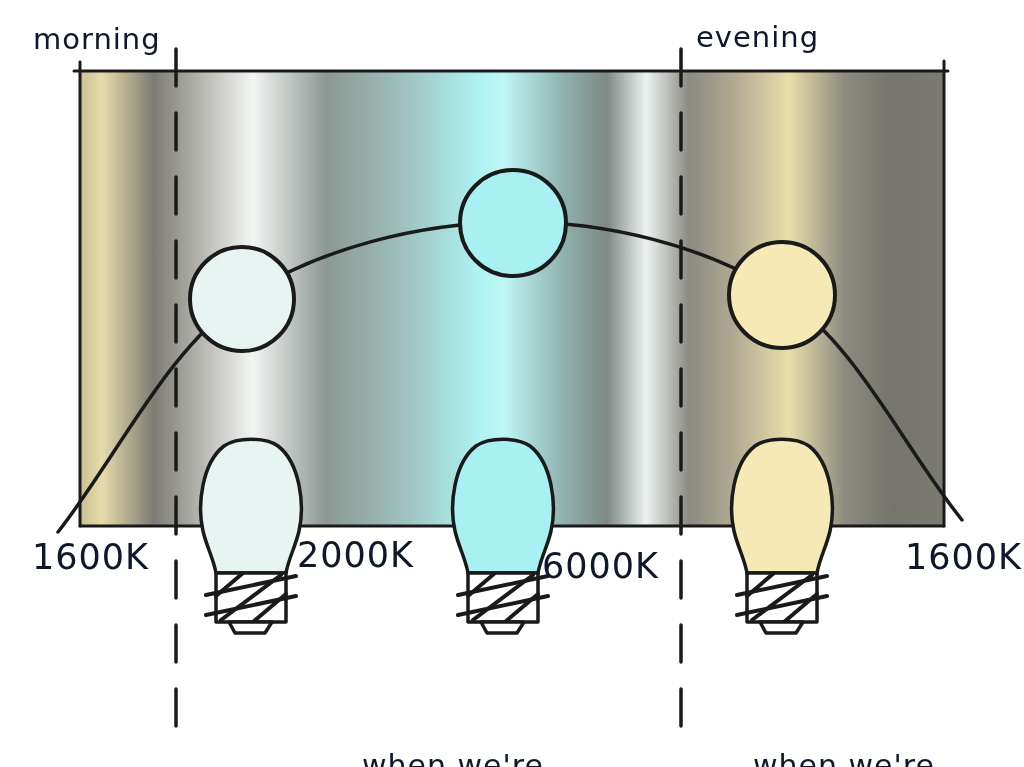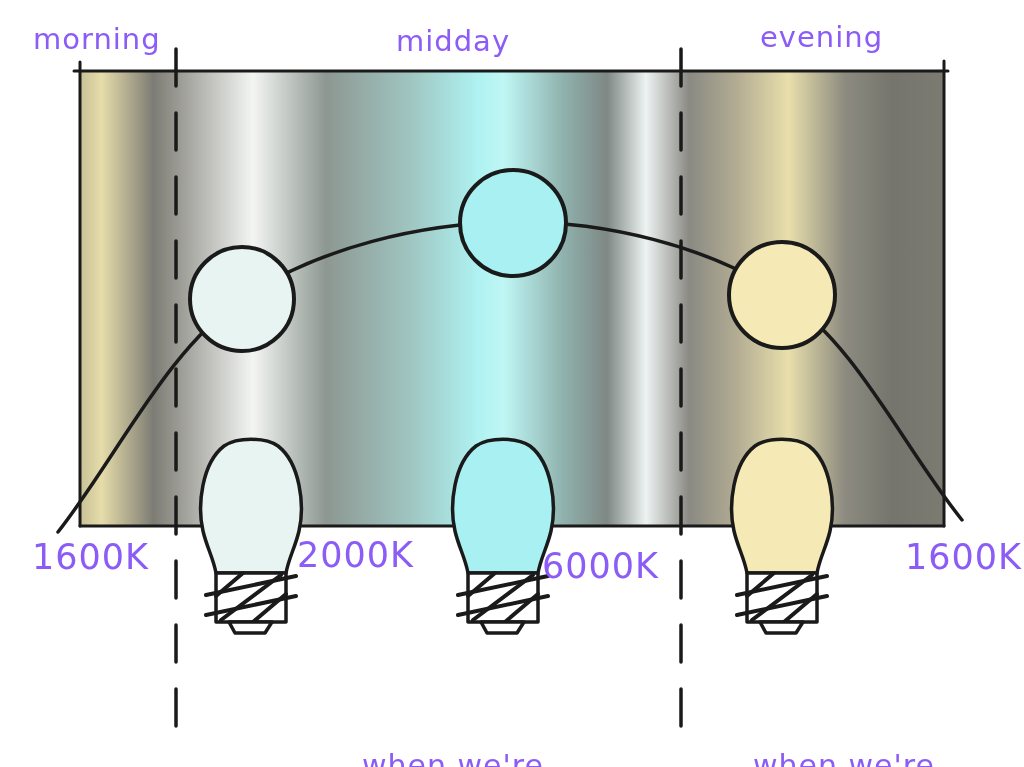--- a/index.html
+++ b/index.html
@@ -3,21 +3,21 @@
 <meta charset="utf-8">
 <style>
   html, body { margin: 0; padding: 0; background: #ffffff; }
   #canvas {
     position: relative;
     width: 1024px;
     height: 767px;
     background: #ffffff;
     overflow: hidden;
     font-family: "DejaVu Sans", "Liberation Sans", sans-serif;
-    color: #8b5cf6;
+    color: #0f172a;
   }
   
   #band {
     position: absolute;
     left: 80px; top: 71px;
     width: 864px; height: 455px;
     background: linear-gradient(90deg,
       #c8c196 0%,
       #e6dcaa 2.5%,
       #7d7c74 8.5%,
@@ -97,22 +97,21 @@
       <line x1="-45" y1="156" x2="45" y2="137" stroke="#1a1a1a" stroke-width="4"></line>
       <line x1="-45" y1="176" x2="45" y2="157" stroke="#1a1a1a" stroke-width="4"></line>
       <line x1="-30" y1="181" x2="30" y2="136" stroke="#1a1a1a" stroke-width="4"></line>
       <line x1="-35" y1="157" x2="-8" y2="134" stroke="#1a1a1a" stroke-width="4"></line>
       <line x1="2" y1="183" x2="35" y2="155" stroke="#1a1a1a" stroke-width="4"></line>
       <path d="M -22 183 L -16 194 L 14 194 L 21 183 Z" fill="#ffffff" stroke="#1a1a1a" stroke-width="3.5"></path>
     </g>
   </svg>
 
   <div class="lbl period-lbl" style="left:33px; top:22px;">morning</div>
-  <div class="lbl period-lbl" style="left:396px; top:24px;">midday</div>
-  <div class="lbl period-lbl" style="left:760px; top:20px;">evening</div>
+  <div class="lbl period-lbl" style="left:696px; top:20px;">evening</div>
 
   <div class="lbl kelvin-lbl" style="left:32px; top:537px;">1600K</div>
   <div class="lbl kelvin-lbl" style="left:297px; top:535px;">2000K</div>
   <div class="lbl kelvin-lbl" style="left:542px; top:530px;margin-top:16px;">6000K</div>
   <div class="lbl kelvin-lbl" style="left:905px; top:537px;">1600K</div>
 
   <div class="lbl annotation" style="left:362px; top:641px;">
     <div>when we're</div>
     
   </div>

